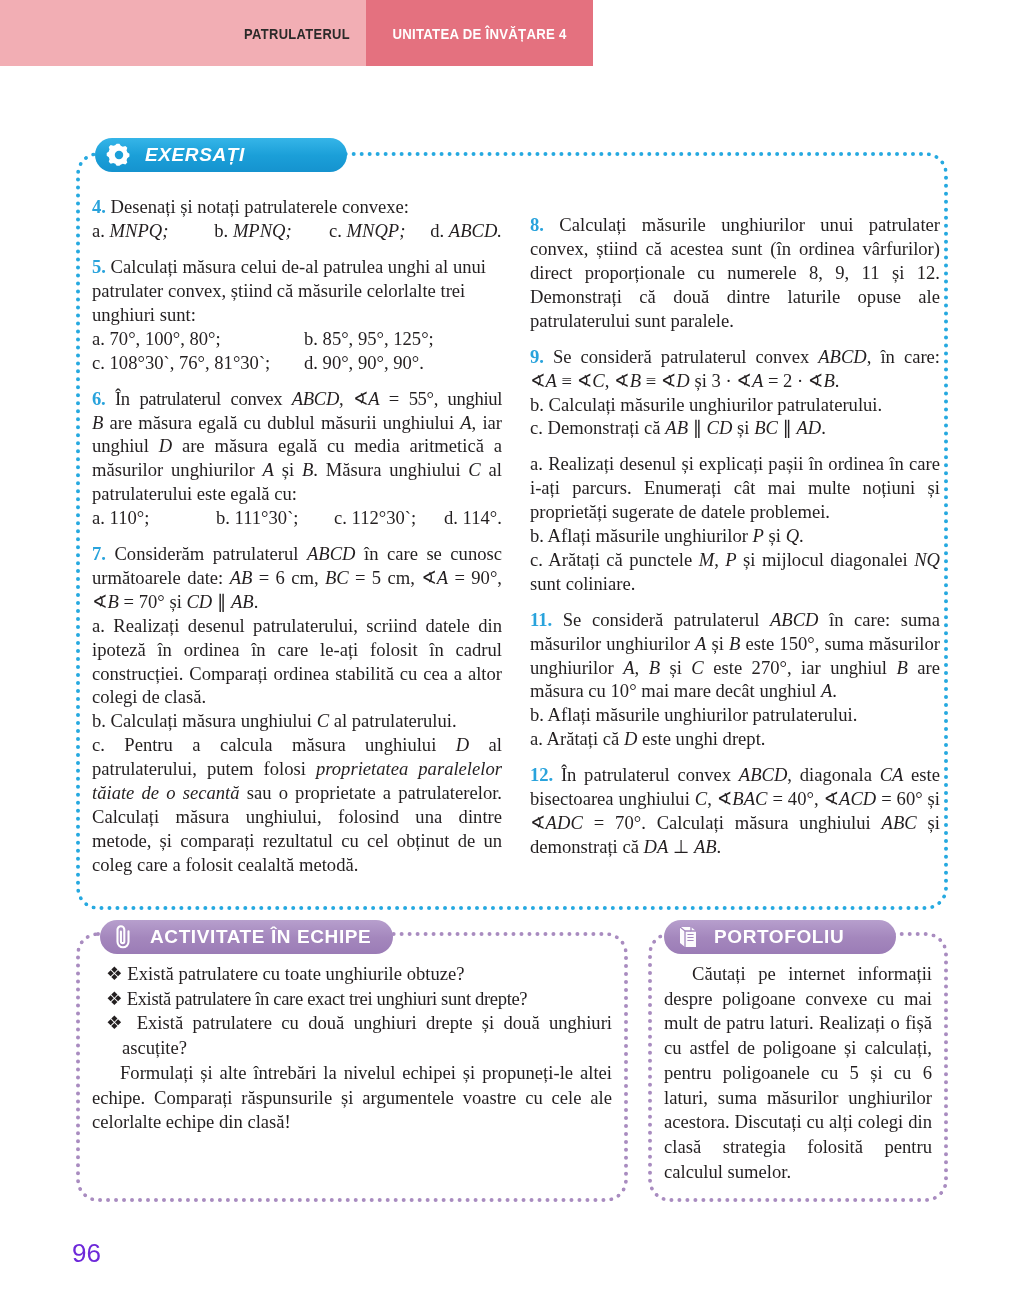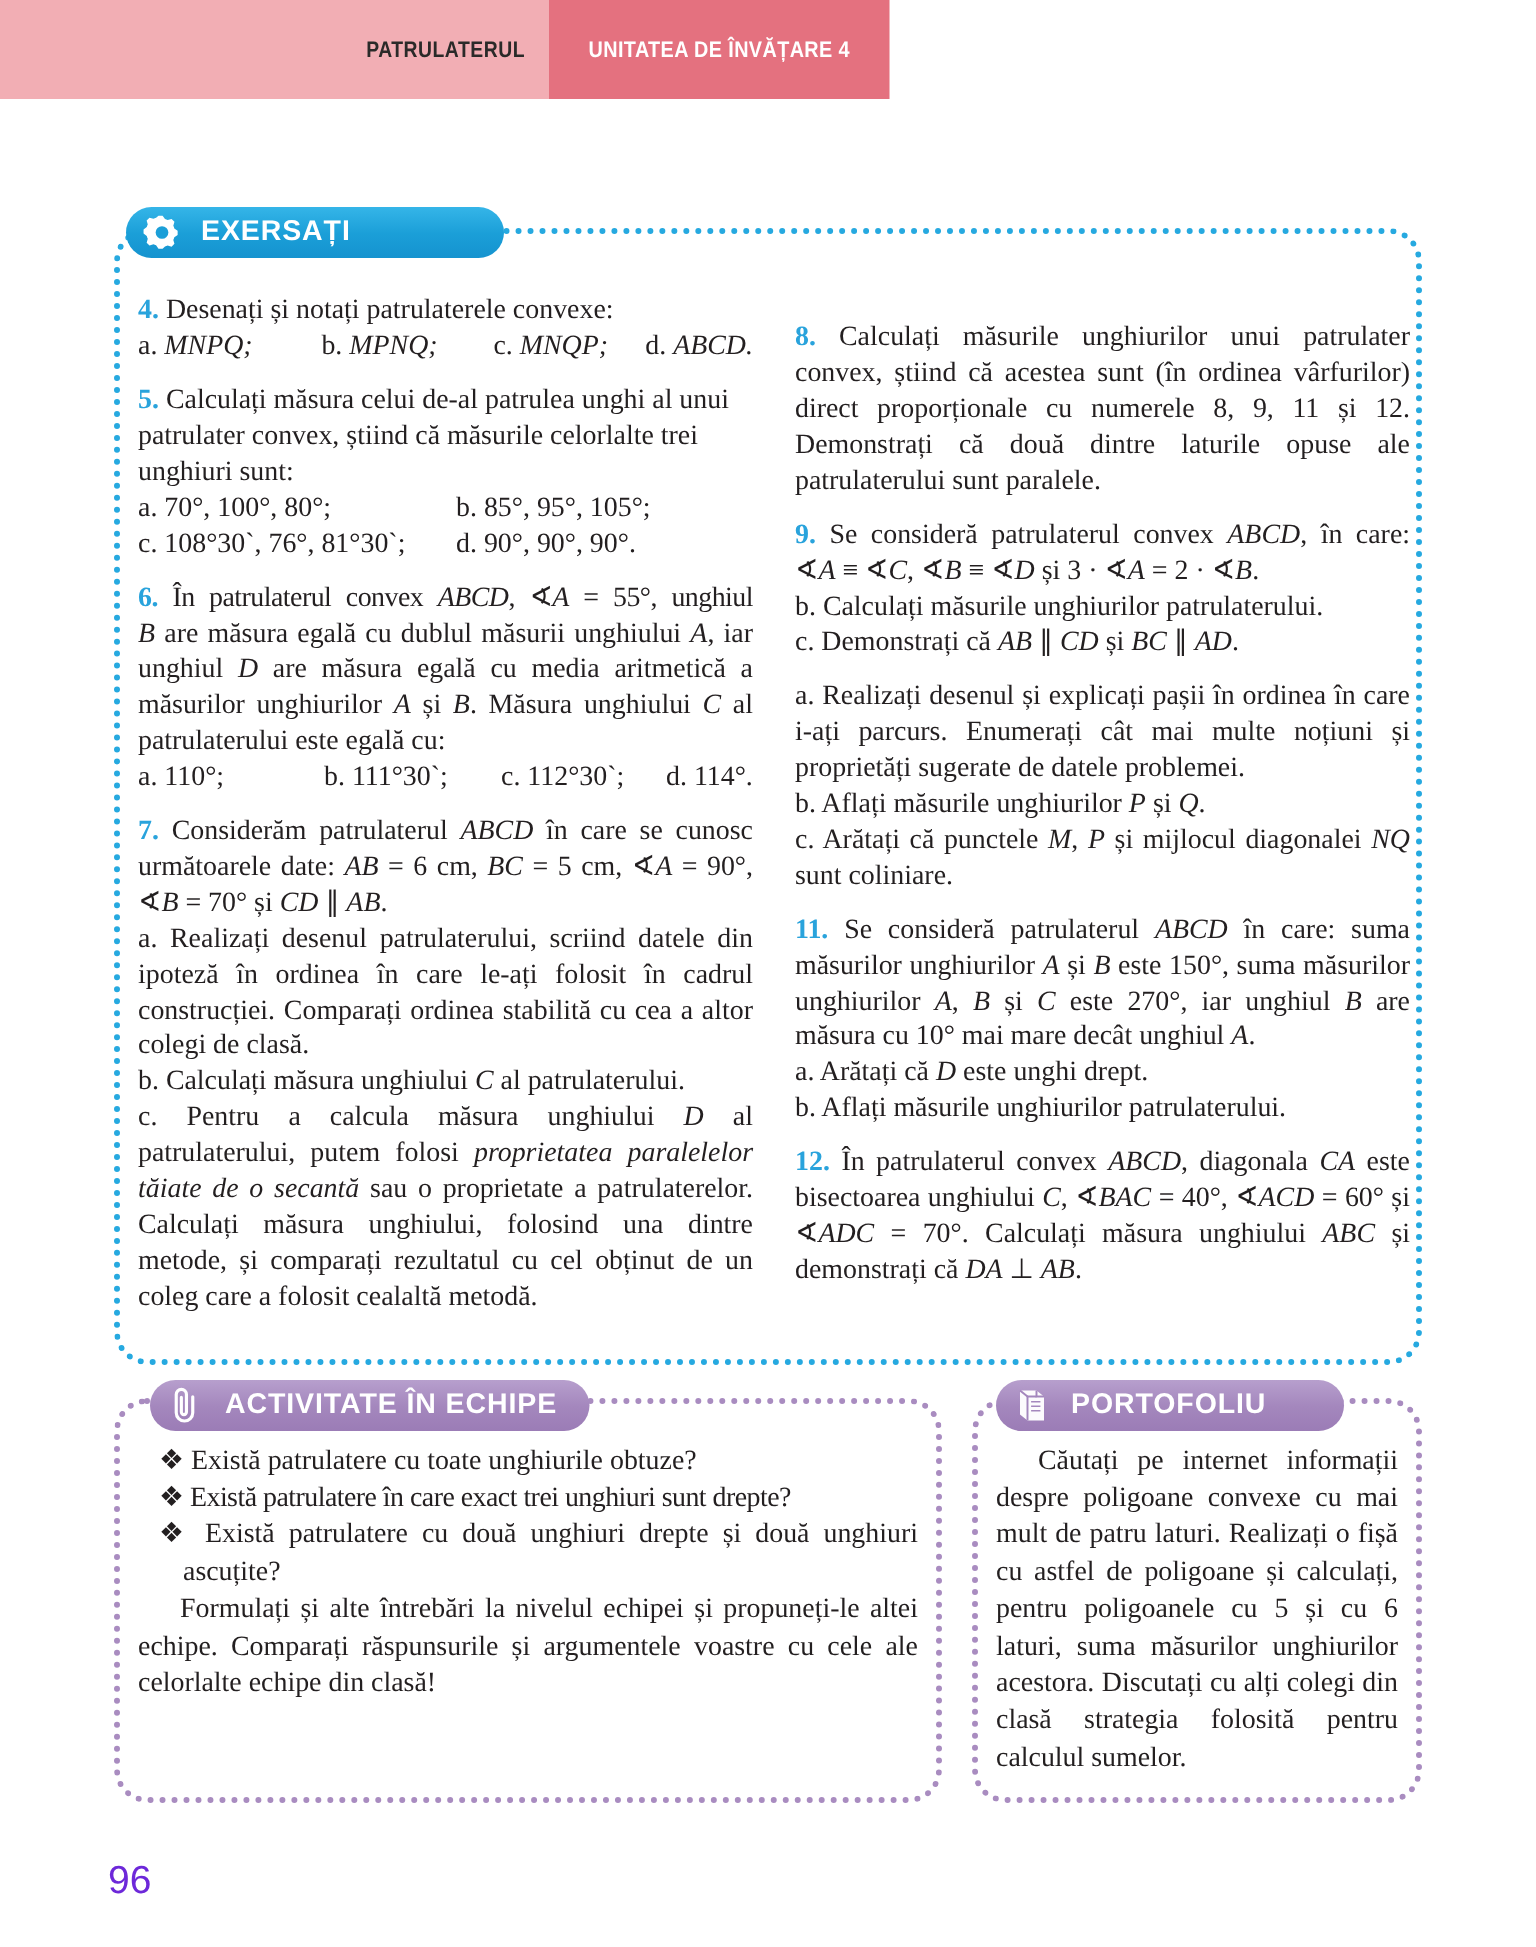--- a/index.html
+++ b/index.html
@@ -114,24 +114,25 @@
     padding: 0 22px 0 10px;
     box-sizing: border-box;
     color: #ffffff;
     font-family: "Liberation Sans", sans-serif;
     font-weight: bold;
     font-size: 19px;
     letter-spacing: 0.6px;
     white-space: nowrap;
   }
   .pill-blue {
-    left: 84px;
+    left: 95px;
     top: 138px;
     background: linear-gradient(to bottom, #35b5e8 0%, #1b9fd8 52%, #1593cf 100%);
     min-width: 252px;
+    font-style: italic;
   }
   .pill-purple-team {
     left: 100px;
     top: 920px;
     background: linear-gradient(to bottom, #b79fcd 0%, #a487bd 52%, #9b7cb6 100%);
     min-width: 243px;
   }
   .pill-purple-portfolio {
     left: 664px;
     top: 920px;
@@ -256,21 +257,21 @@
         <span class="w-c">c.&nbsp;<i>MNQP;</i></span>
         <span>d.&nbsp;<i>ABCD.</i></span>
       </div>
     </div>
 
     <div class="q">
       <span class="qnum">5.</span>
       <span>Calculați măsura celui de-al patrulea unghi al unui patrulater convex, știind că măsurile celorlalte trei unghiuri sunt:</span>
       <div class="opts-row">
         <span style="width:212px">a. 70°, 100°, 80°;</span>
-        <span>b. 85°, 95°, 105°;</span>
+        <span>b. 85°, 95°, 125°;</span>
       </div>
       <div class="opts-row">
         <span style="width:212px">c. 108°30`, 76°, 81°30`;</span>
         <span>d. 90°, 90°, 90°.</span>
       </div>
     </div>
 
     <div class="q">
       <div class="jst-all tighter">
         <span class="qnum">6.</span>
@@ -321,22 +322,22 @@
       <div class="jst">a. Realizați desenul și explicați pașii în ordinea în care i-ați parcurs. Enumerați cât mai multe noțiuni și proprietăți sugerate de datele problemei.</div>
       <div>b. Aflați măsurile unghiurilor <i>P</i> și <i>Q</i>.</div>
       <div class="jst">c. Arătați că punctele <i>M</i>, <i>P</i> și mijlocul diagonalei <i>NQ</i> sunt coliniare.</div>
     </div>
 
     <div class="q">
       <div class="jst">
         <span class="qnum">11.</span>
         Se consideră patrulaterul <i>ABCD</i> în care: suma măsurilor unghiurilor <i>A</i> și <i>B</i> este 150°, suma măsurilor unghiurilor <i>A</i>, <i>B</i> și <i>C</i> este 270°, iar unghiul <i>B</i> are măsura cu 10° mai mare decât unghiul <i>A</i>.
       </div>
+      <div>b. Aflați măsurile unghiurilor patrulaterului.</div>
       <div>a. Arătați că <i>D</i> este unghi drept.</div>
-      <div>b. Aflați măsurile unghiurilor patrulaterului.</div>
     </div>
 
     <div class="q">
       <span class="qnum">12.</span>
       În patrulaterul convex <i>ABCD</i>, diagonala <i>CA</i> este bisectoarea unghiului <i>C</i>, ∢<i>BAC</i> = 40°, ∢<i>ACD</i> = 60° și ∢<i>ADC</i> = 70°. Calculați măsura unghiului <i>ABC</i> și demonstrați că <i>DA</i> ⊥ <i>AB</i>.
     </div>
 
   </div>
 </div>
 

